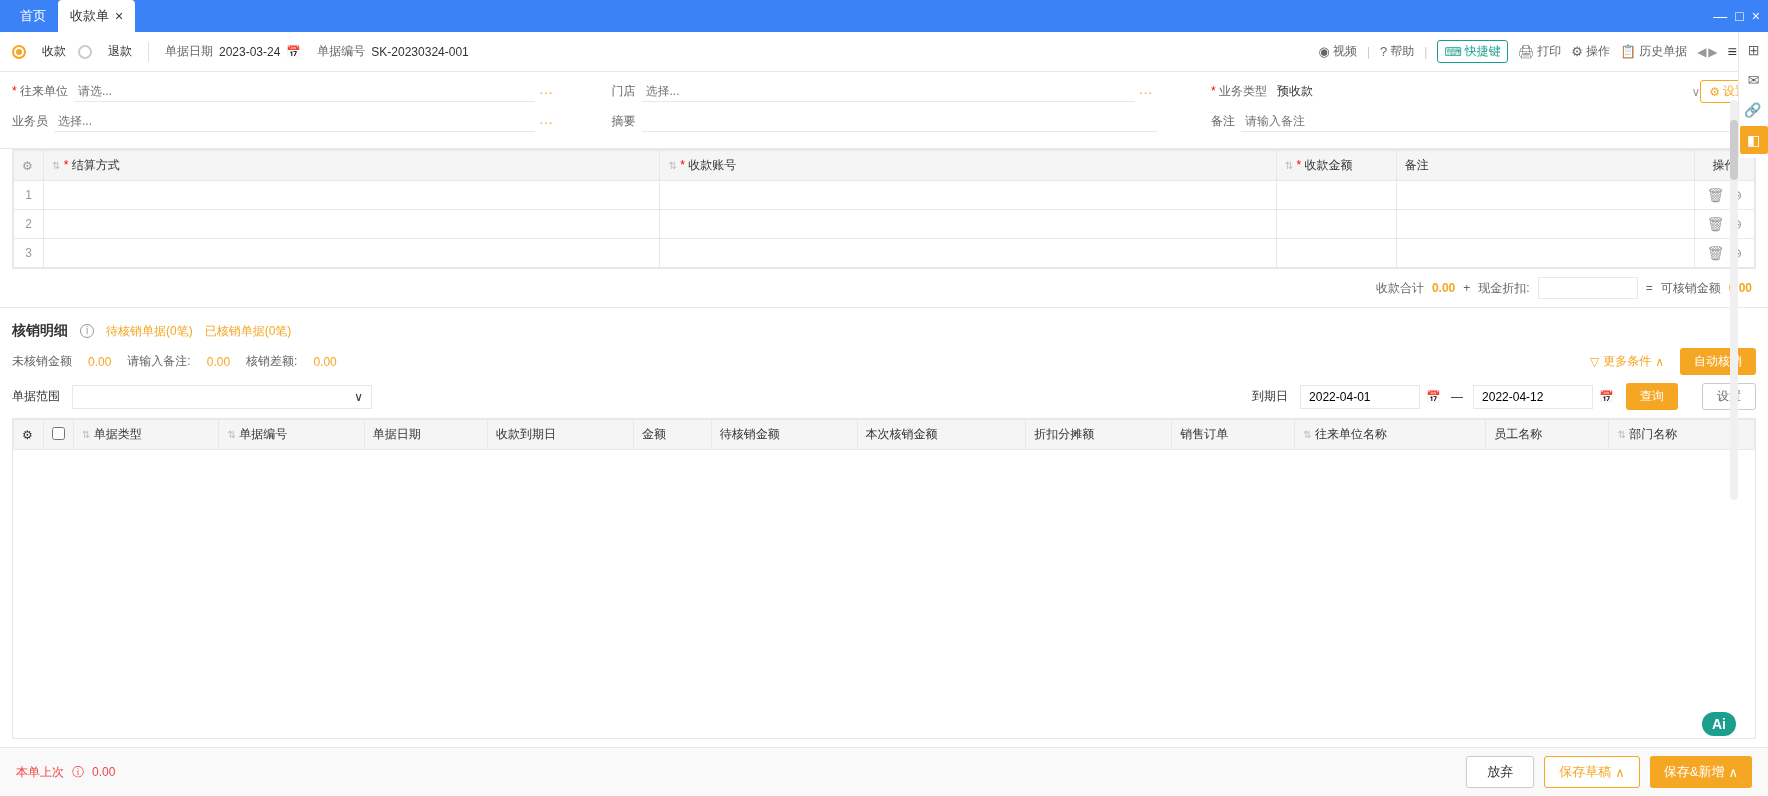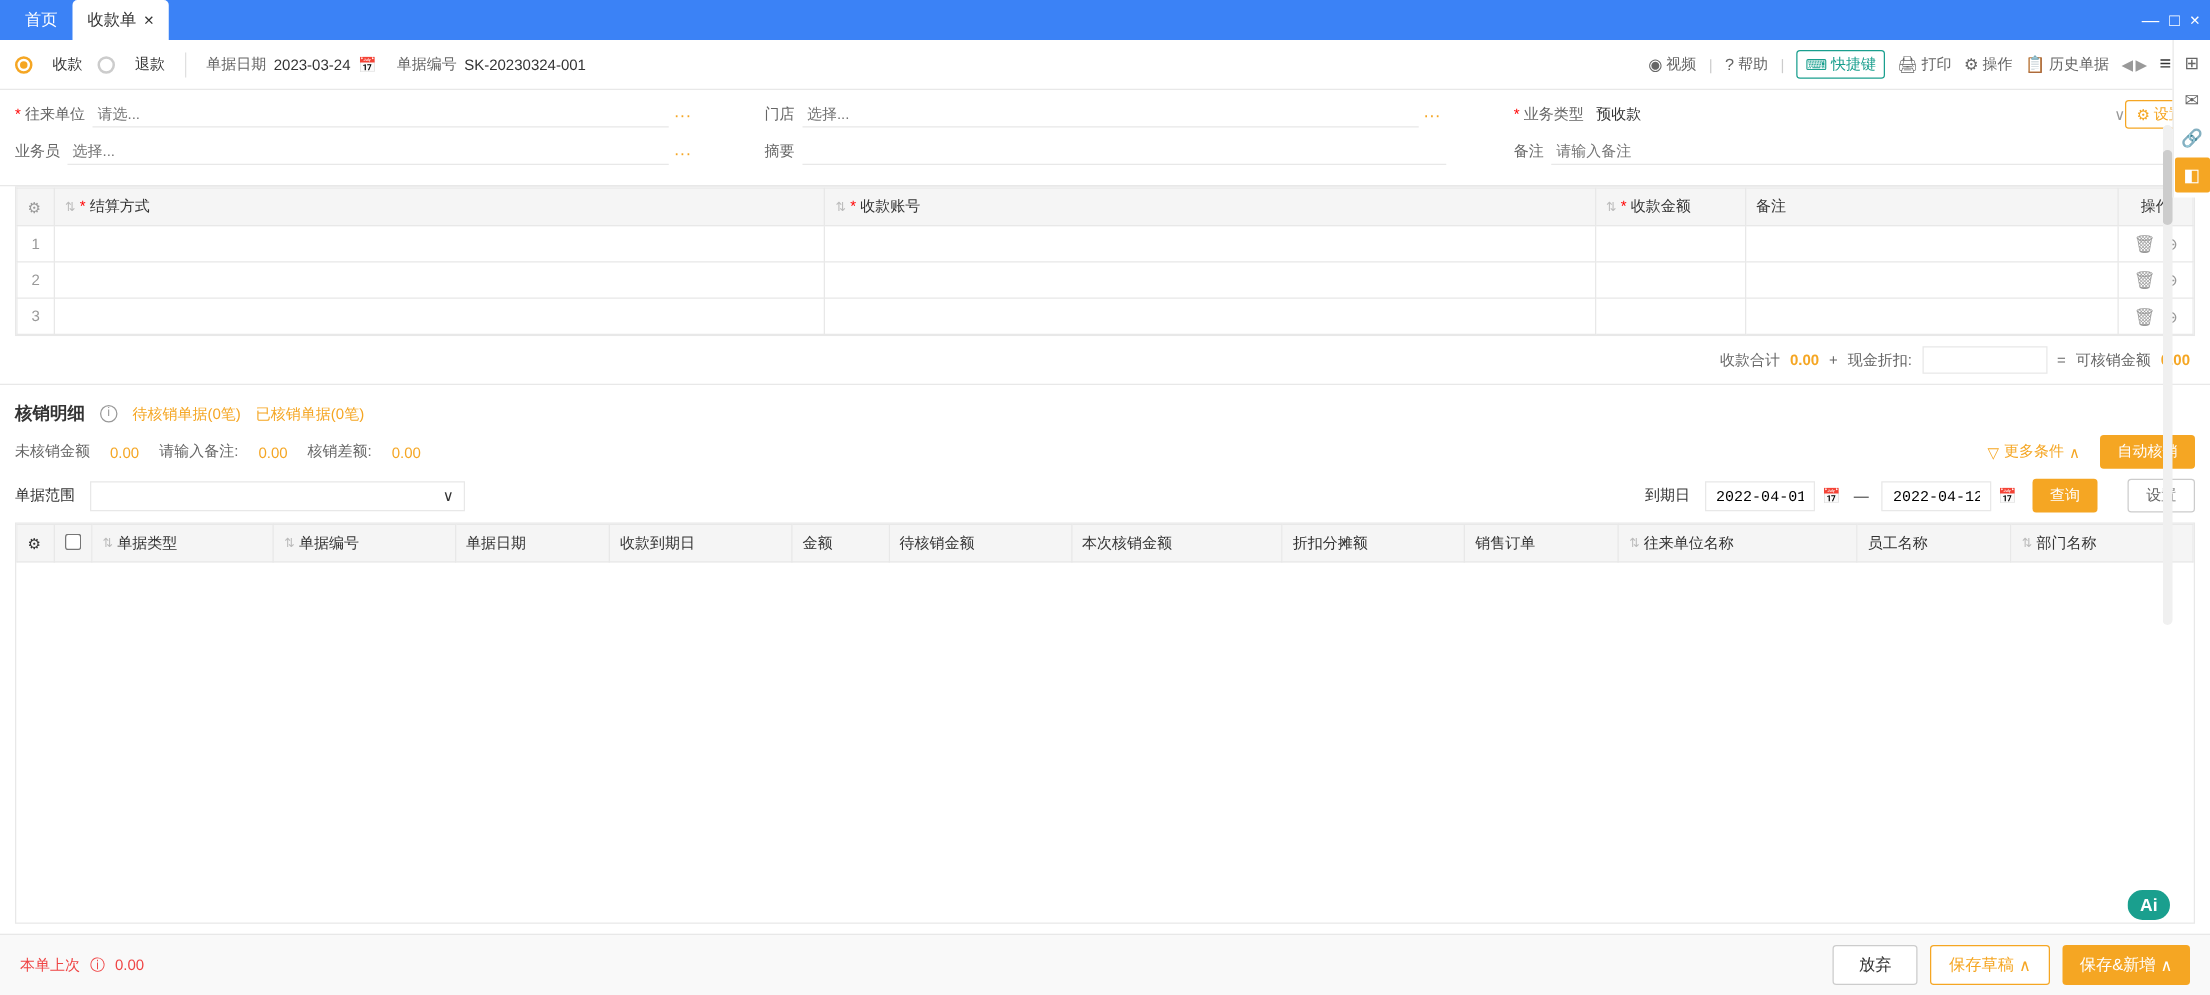--- a/index.html
+++ b/index.html
@@ -381,22 +381,21 @@
     .date-field {
       display: flex;
       align-items: center;
       gap: 6px;
     }
     .date-input {
       border: 1px solid #e8e8e8;
       padding: 4px 8px;
       font-size: 12px;
       outline: none;
-      width: 88px;
-      font-family: Liberation Mono, monospace;
+      width: 120px;
     }
     .date-icon { color: #999; cursor: pointer; }
     .query-btn {
       background: #f5a623;
       color: #fff;
       border: none;
       padding: 5px 14px;
       border-radius: 3px;
       cursor: pointer;
       font-size: 12px;

